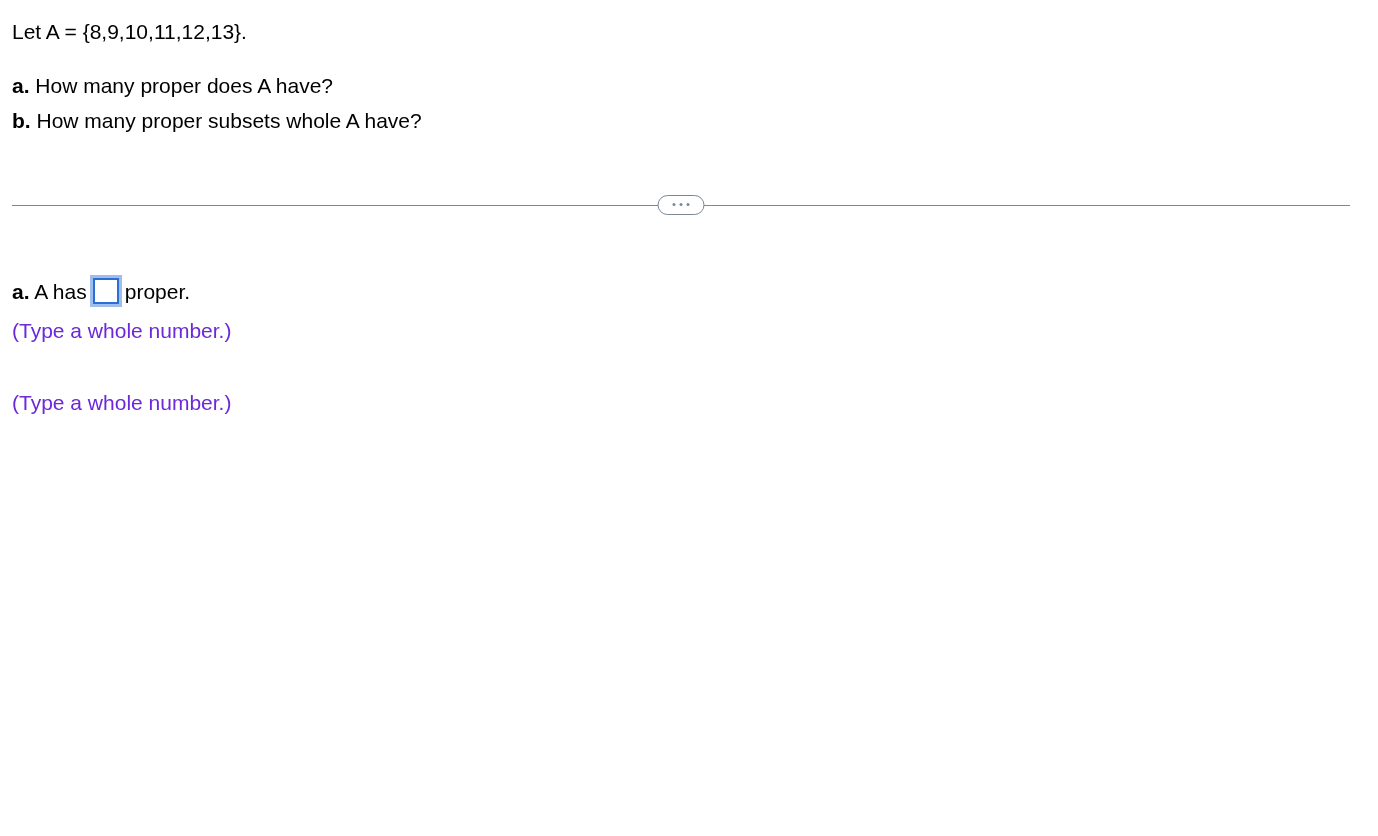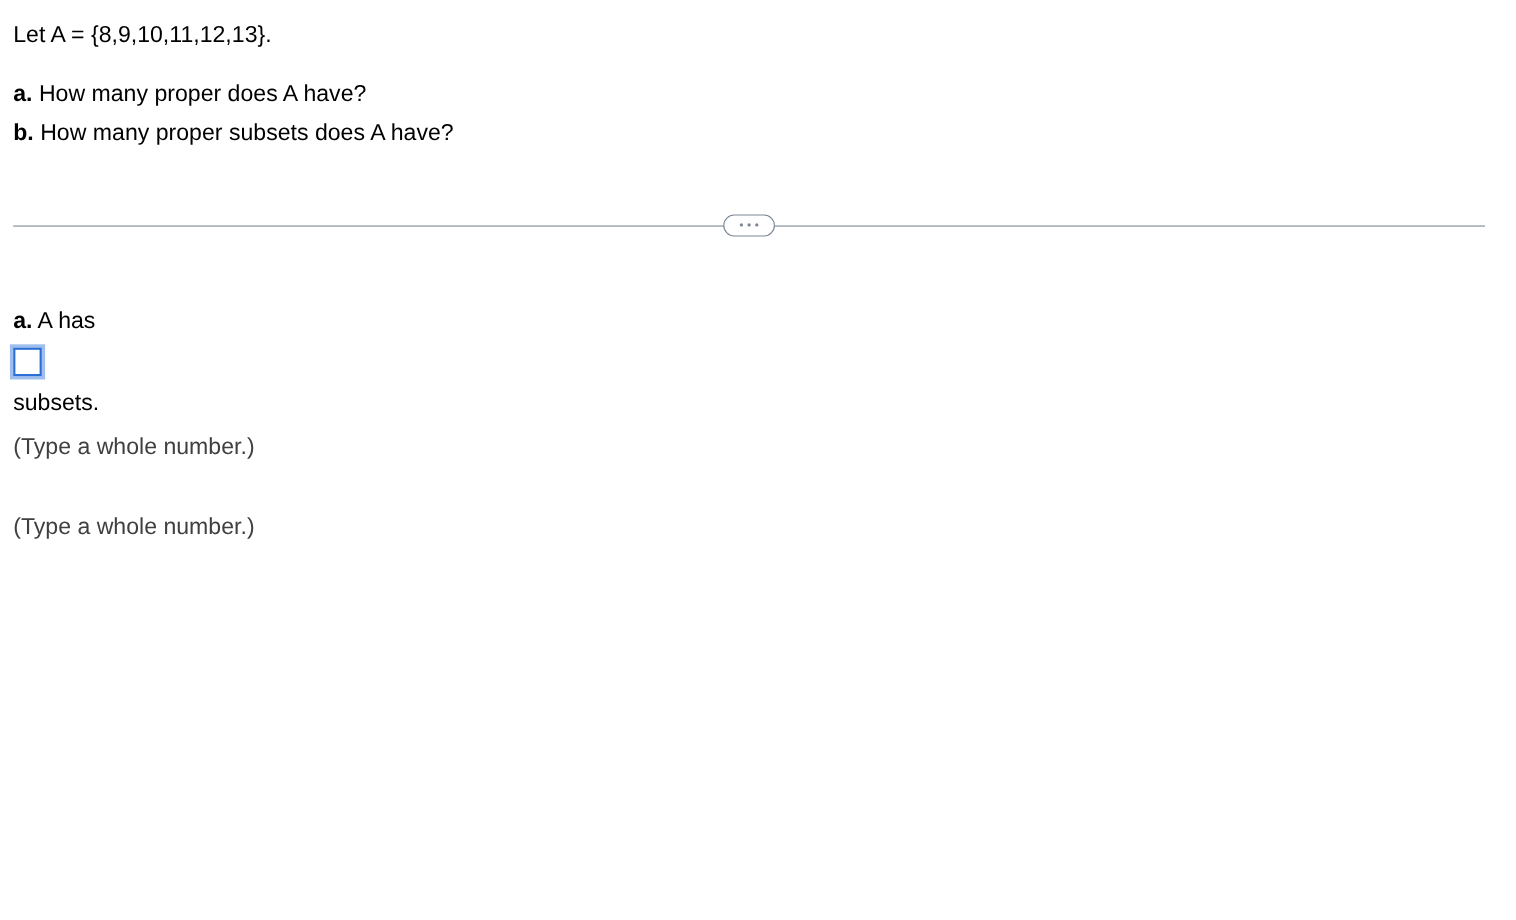--- a/index.html
+++ b/index.html
@@ -62,27 +62,26 @@
     height: 3px;
     border-radius: 50%;
     background: #7b8794;
   }
   .answer-block {
     margin-bottom: 34px;
     line-height: 1.8;
   }
   .answer-line {
     display: flex;
-    align-items: flex-start;
+    align-items: center;
     flex-wrap: wrap;
     gap: 6px;
-    flex-direction: column;
   }
   .hint {
-    color: #404040;
+    color: #6d28d9;
     margin-top: 2px;
   }
   input.answer-input {
     width: 26px;
     height: 26px;
     border: 1.5px solid #2b6fd6;
     background: #ffffff;
     font-size: 18px;
     text-align: center;
     padding: 0;
@@ -100,38 +99,38 @@
 
 <div class="content">
 
   <div class="problem-statement">
     <p>Let A = {8,9,10,11,12,13}.</p>
     <div style="height:18px;"></div>
     <p>
       <span class="part-label">a.</span><span> How many proper does A have?</span>
     </p>
     <p>
-      <span class="part-label">b.</span><span> How many proper subsets does A have?</span>
+      <span class="part-label">b.</span><span> How many proper subsets whole A have?</span>
     </p>
   </div>
 
   <div class="divider-wrapper">
     <div class="divider-line"></div>
     <div class="divider-ellipsis">
       <span class="dot"></span>
       <span class="dot"></span>
       <span class="dot"></span>
     </div>
   </div>
 
   <div class="answer-block">
     <div class="answer-line">
       <span><span class="part-label">a.</span><span> A has </span></span>
       <input type="text" class="answer-input focused" value="" style="">
-      <span> subsets.</span>
+      <span> proper.</span>
     </div>
     <div class="hint">(Type a whole number.)</div>
   </div>
 
   <div class="answer-block">
     <div class="hint">(Type a whole number.)</div>
   </div>
 
 </div>
 

